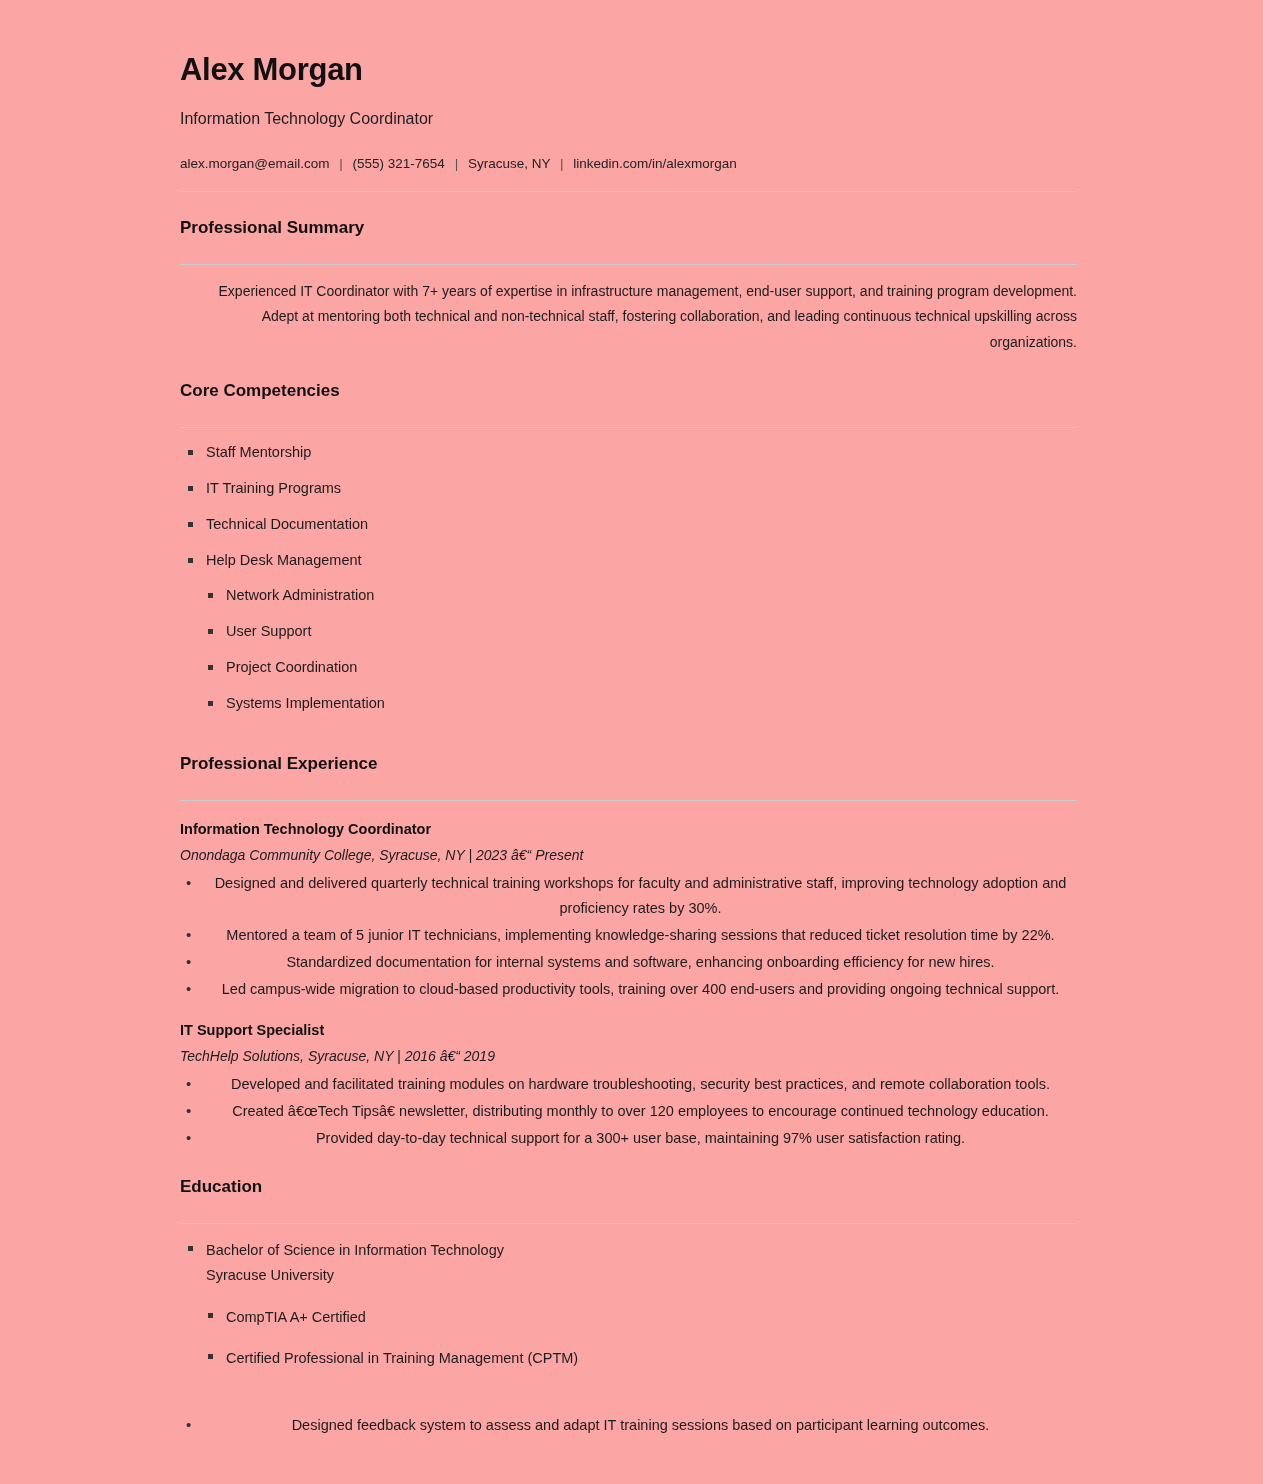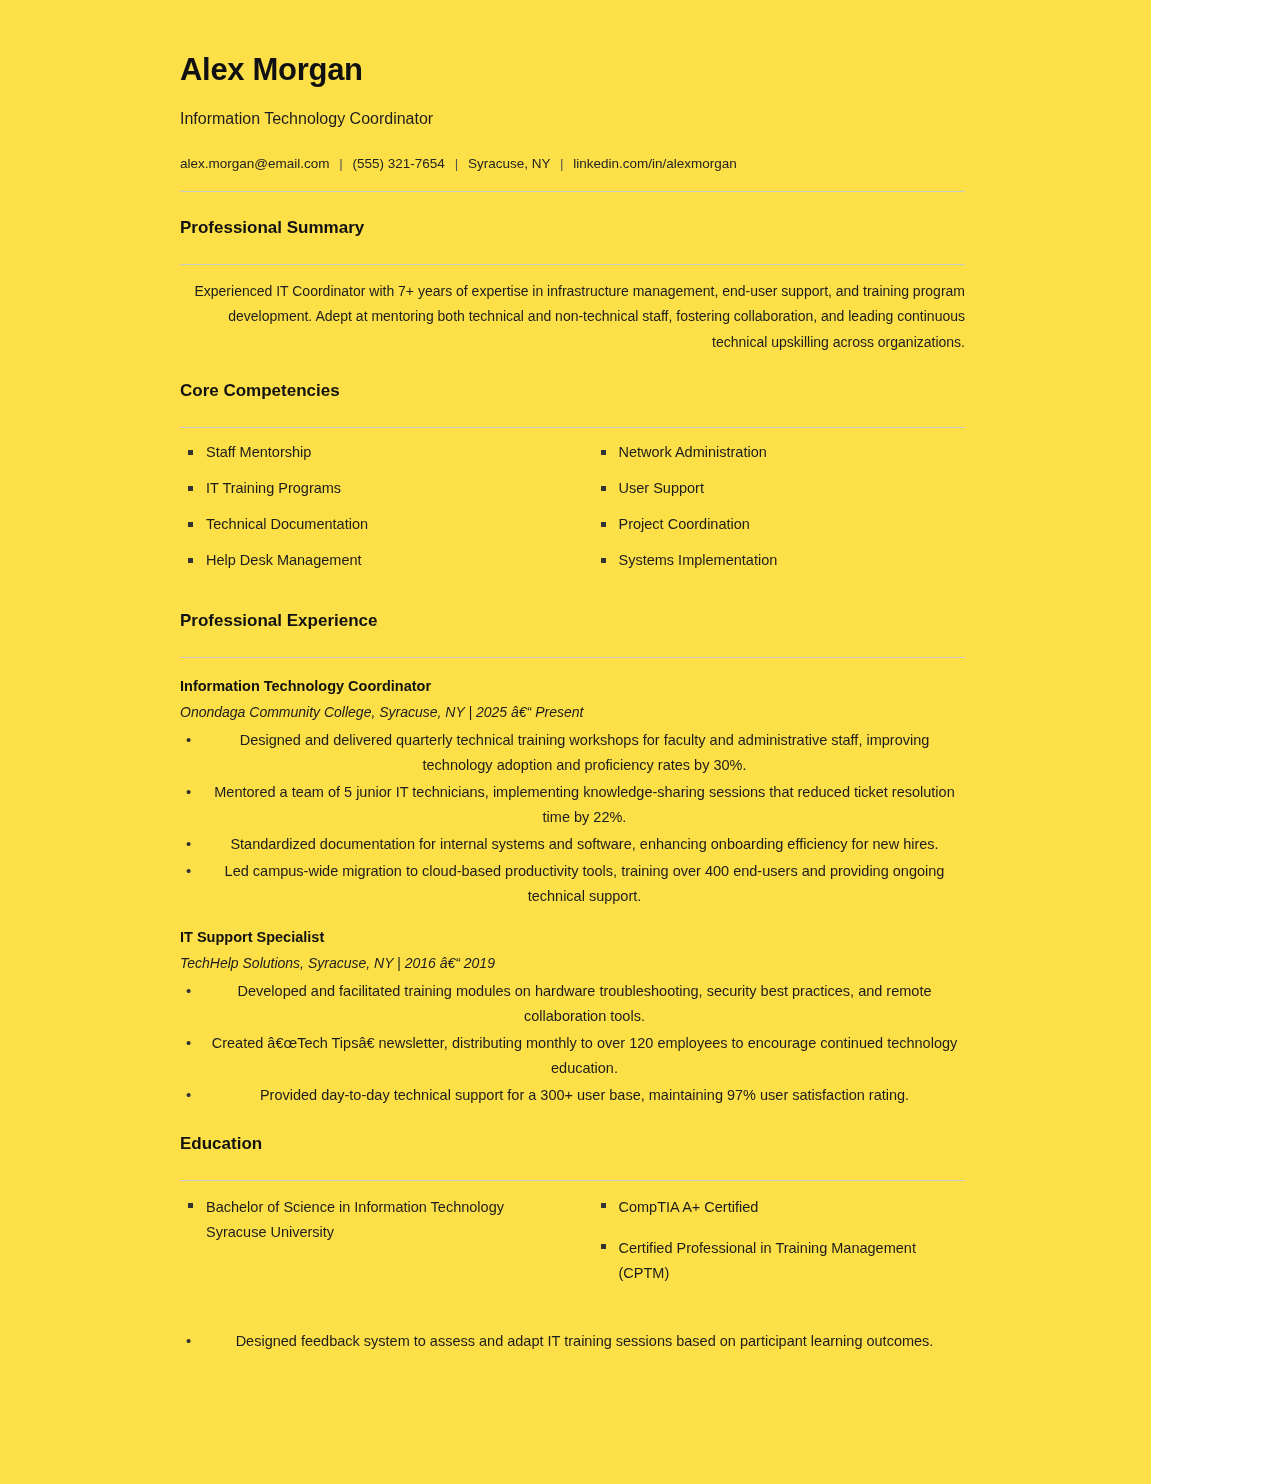--- a/index.html
+++ b/index.html
@@ -8,23 +8,23 @@
     background: #ffffff;
   }
   body {
     width: 1263px;
     min-height: 1484px;
     font-family: "Liberation Sans", sans-serif;
     color: #1a1a1a;
     -webkit-font-smoothing: antialiased;
   }
   .page {
-    width: 1151px;
+    width: 1263px;
     min-height: 1484px;
-    background: #fde047;
+    background: #fca5a5;
     box-sizing: border-box;
     padding: 52px 186px 40px 180px;
   }
 
   
   .name {
     font-size: 31px;
     font-weight: bold;
     letter-spacing: -0.3px;
     margin: 0 0 22px 0;
@@ -65,20 +65,21 @@
     line-height: 1.82;
     color: #1c1c1c;
     margin: 14px 0 0 0;
     text-align: right;
   }
 
   
   .two-col {
     display: flex;
     margin-top: 14px;
+    flex-direction: column;
   }
   .col {
     width: 50%;
     box-sizing: border-box;
   }
   .col:last-child {
     padding-left: 20px;
   }
   ul.sq {
     list-style: none;
@@ -201,21 +202,21 @@
         </ul>
       </div>
     </div>
   </div>
 
   <div class="section">
     <div class="section-title">Professional Experience</div>
 
     <div class="job">
       <div class="job-title">Information Technology Coordinator</div>
-      <div class="job-meta">Onondaga Community College, Syracuse, NY  |  2025 â€“ Present</div>
+      <div class="job-meta">Onondaga Community College, Syracuse, NY  |  2023 â€“ Present</div>
       <ul class="dot">
         <li>Designed and delivered quarterly technical training workshops for faculty and administrative staff, improving technology adoption and proficiency rates by 30%.</li>
         <li>Mentored a team of 5 junior IT technicians, implementing knowledge-sharing sessions that reduced ticket resolution time by 22%.</li>
         <li>Standardized documentation for internal systems and software, enhancing onboarding efficiency for new hires.</li>
         <li>Led campus-wide migration to cloud-based productivity tools, training over 400 end-users and providing ongoing technical support.</li>
       </ul>
     </div>
 
     <div class="job">
       <div class="job-title">IT Support Specialist</div>

